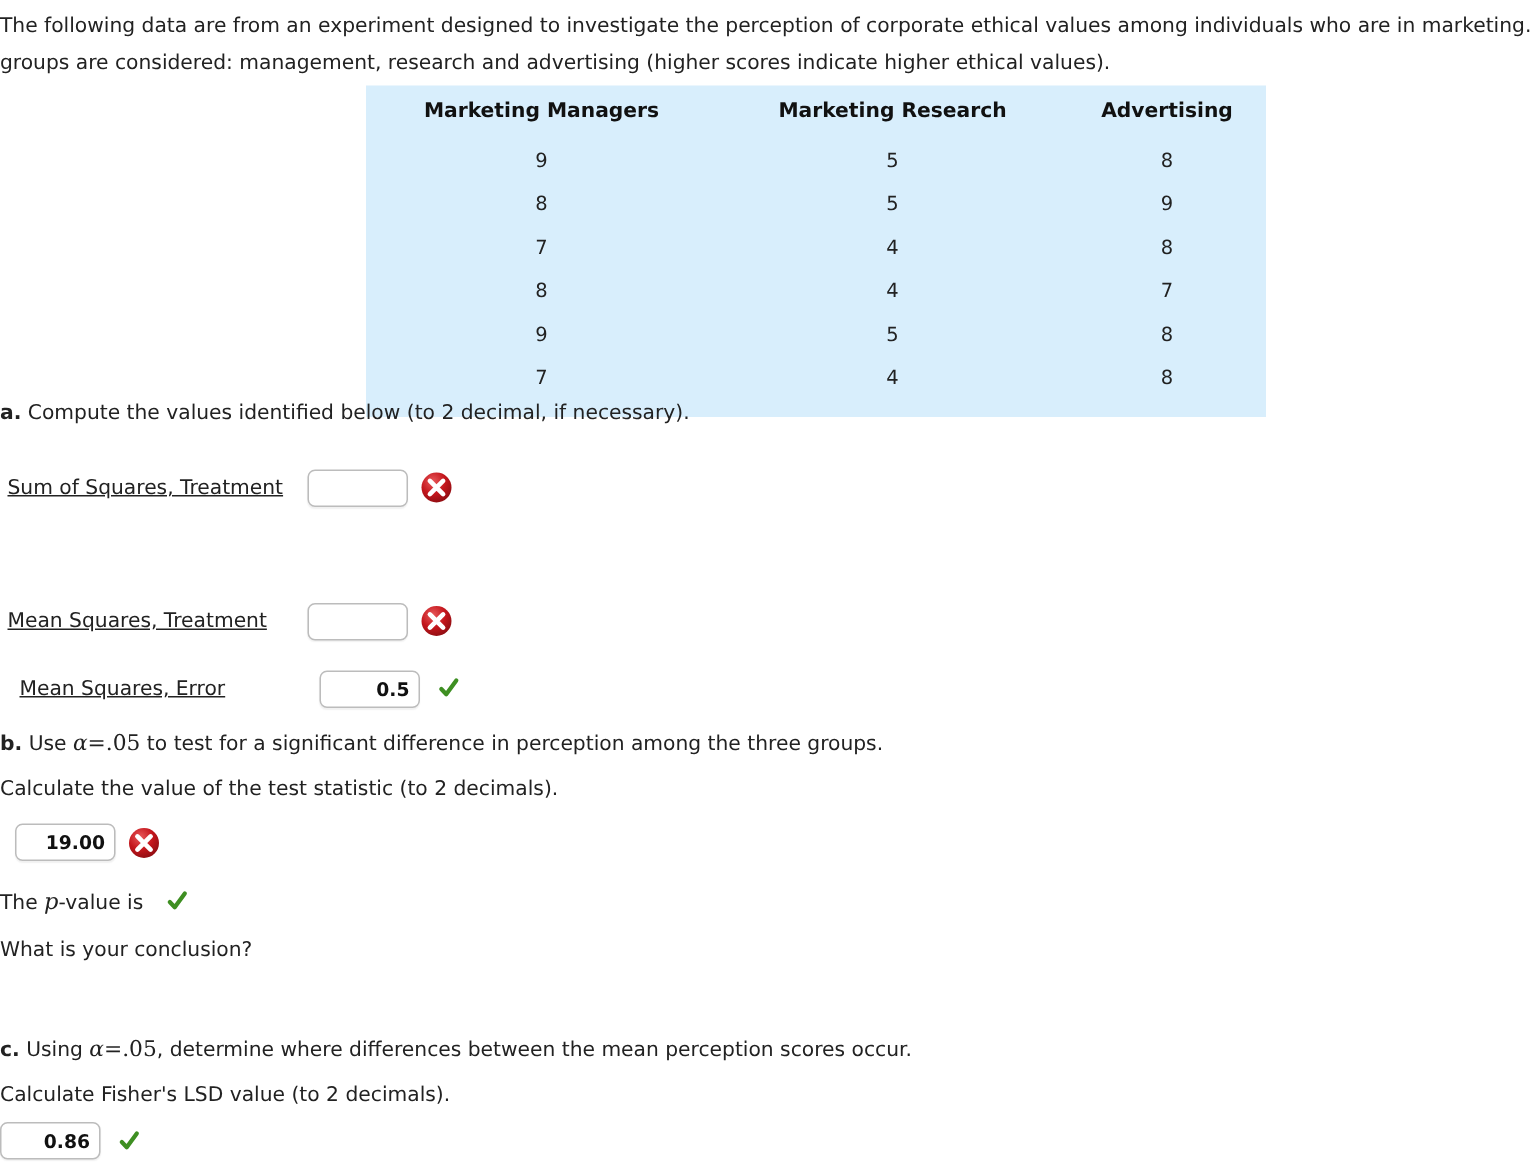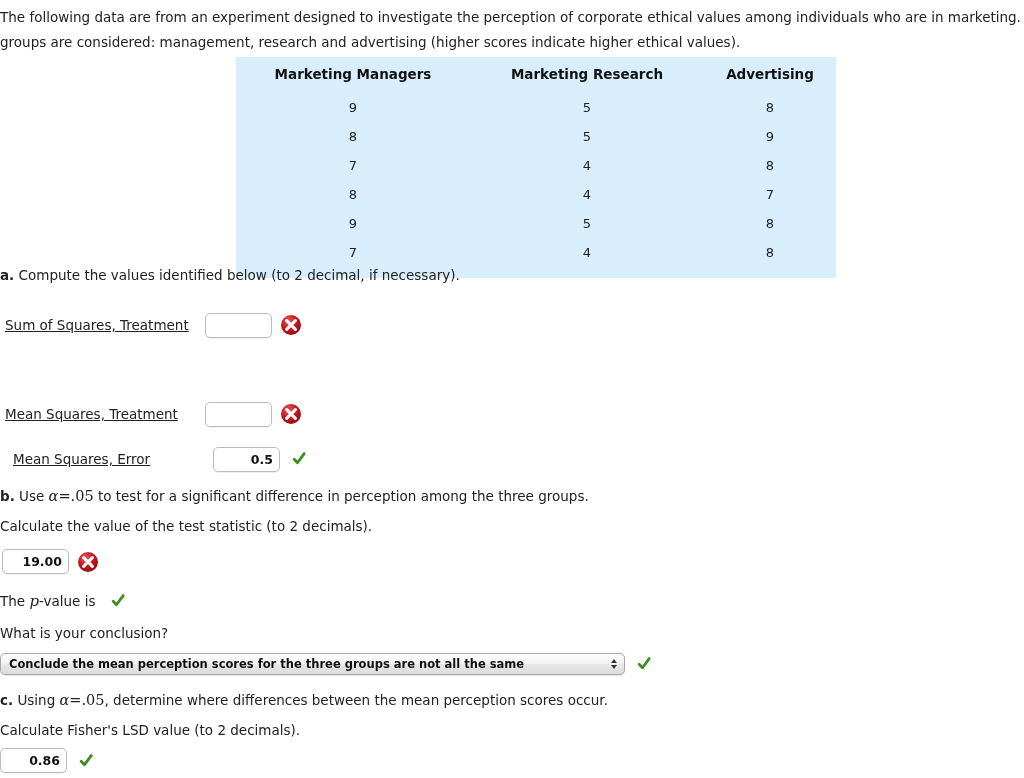--- a/index.html
+++ b/index.html
@@ -35,21 +35,21 @@
     color: #222;
   }
   .intro .line2 {
     display: block;
     white-space: normal;
   }
 
   
   .data-table-wrap {
     position: absolute;
-    left: 236px;
+    left: 244px;
     top: 57px;
     width: 600px;
     background: #d8eefc;
   }
   table.data-table {
     width: 600px;
     border-collapse: collapse;
     background: #d8eefc;
   }
   table.data-table th {
@@ -290,21 +290,21 @@
       </svg>
     </span>
   </div>
 
   <div class="qtext" style="top:487px;">
     <b>b.</b><span> Use </span><span class="math">α</span><span class="math-num">=</span><span class="math-num">.05</span><span> to test for a significant difference in perception among the three groups.</span>
   </div>
 
   <div class="qtext" style="top:517px;">Calculate the value of the test statistic (to 2 decimals).</div>
 
-  <div class="inline-row" style="left:2px; top:549px;">
+  <div class="inline-row" style="left:10px; top:549px;">
     <input class="ans-input" type="text" value="19.00" style="">
     <span class="status-icon">
       <svg width="22" height="22" viewBox="0 0 22 22">
         <circle cx="11" cy="11" r="10" fill="url(#rg1)"></circle>
         <path d="M6.6 6.6 L15.4 15.4 M15.4 6.6 L6.6 15.4" stroke="#ffffff" stroke-width="3.1" stroke-linecap="round"></path>
       </svg>
     </span>
   </div>
 
   <div class="inline-row" style="left:0px; top:590px;">
@@ -312,45 +312,30 @@
     <span class="status-icon">
       <svg width="22" height="22" viewBox="0 0 22 22">
         <circle cx="11" cy="11" r="9.6" fill="#ffffff" stroke="url(#rg2)" stroke-width="2.6"></circle>
         <path d="M6.2 11.3 L9.5 14.8 L16.2 5.6" fill="none" stroke="#3e8f22" stroke-width="2.8" stroke-linecap="round" stroke-linejoin="round"></path>
       </svg>
     </span>
   </div>
 
   <div class="qtext" style="top:624px;">What is your conclusion?</div>
 
-  <div class="inline-row" style="left:0px; top:653px;">
-    <div class="sel" style="width:625px;">
-      <span>Conclude the mean perception scores for the three groups are not all the same</span>
-      <span class="arrows">
-          <span class="up"></span>
-          <span class="dn"></span>
-        </span>
-    </div>
+
+  <div class="qtext" style="top:691px;">
+    <b>c.</b><span> Using </span><span class="math">α</span><span class="math-num">=</span><span class="math-num">.05</span><span>, determine where differences between the mean perception scores occur.</span>
+  </div>
+
+  <div class="qtext" style="top:721px;">Calculate Fisher's LSD value (to 2 decimals).</div>
+
+  <div class="inline-row" style="left:0px; top:748px;">
+    <input class="ans-input" type="text" value="0.86" style="">
     <span class="status-icon">
       <svg width="22" height="22" viewBox="0 0 22 22">
         <circle cx="11" cy="11" r="9.6" fill="#ffffff" stroke="url(#rg2)" stroke-width="2.6"></circle>
         <path d="M6.2 11.3 L9.5 14.8 L16.2 5.6" fill="none" stroke="#3e8f22" stroke-width="2.8" stroke-linecap="round" stroke-linejoin="round"></path>
       </svg>
     </span>
   </div>
 
-  <div class="qtext" style="top:691px;">
-    <b>c.</b><span> Using </span><span class="math">α</span><span class="math-num">=</span><span class="math-num">.05</span><span>, determine where differences between the mean perception scores occur.</span>
-  </div>
-
-  <div class="qtext" style="top:721px;">Calculate Fisher's LSD value (to 2 decimals).</div>
-
-  <div class="inline-row" style="left:0px; top:748px;">
-    <input class="ans-input" type="text" value="0.86" style="">
-    <span class="status-icon">
-      <svg width="22" height="22" viewBox="0 0 22 22">
-        <circle cx="11" cy="11" r="9.6" fill="#ffffff" stroke="url(#rg2)" stroke-width="2.6"></circle>
-        <path d="M6.2 11.3 L9.5 14.8 L16.2 5.6" fill="none" stroke="#3e8f22" stroke-width="2.8" stroke-linecap="round" stroke-linejoin="round"></path>
-      </svg>
-    </span>
-  </div>
-
 </div>
 
 </body></html>

